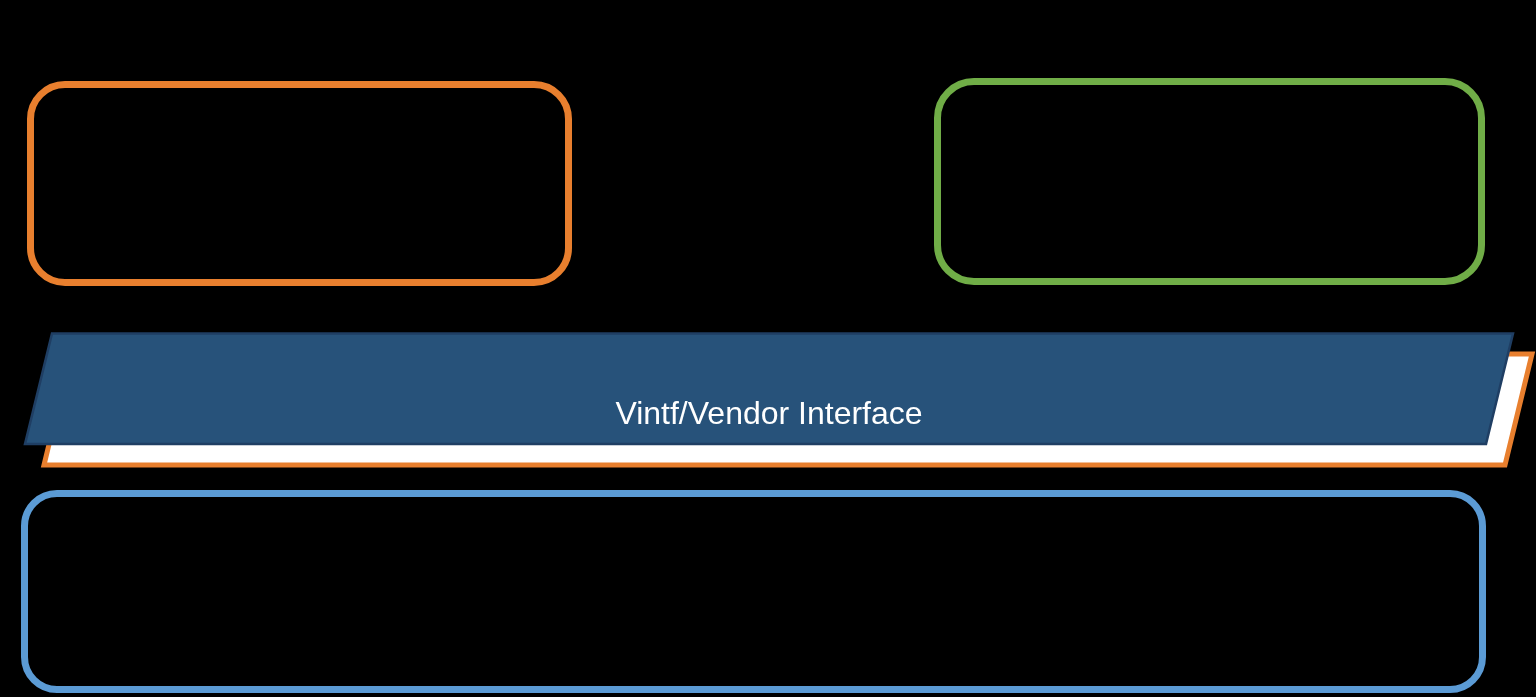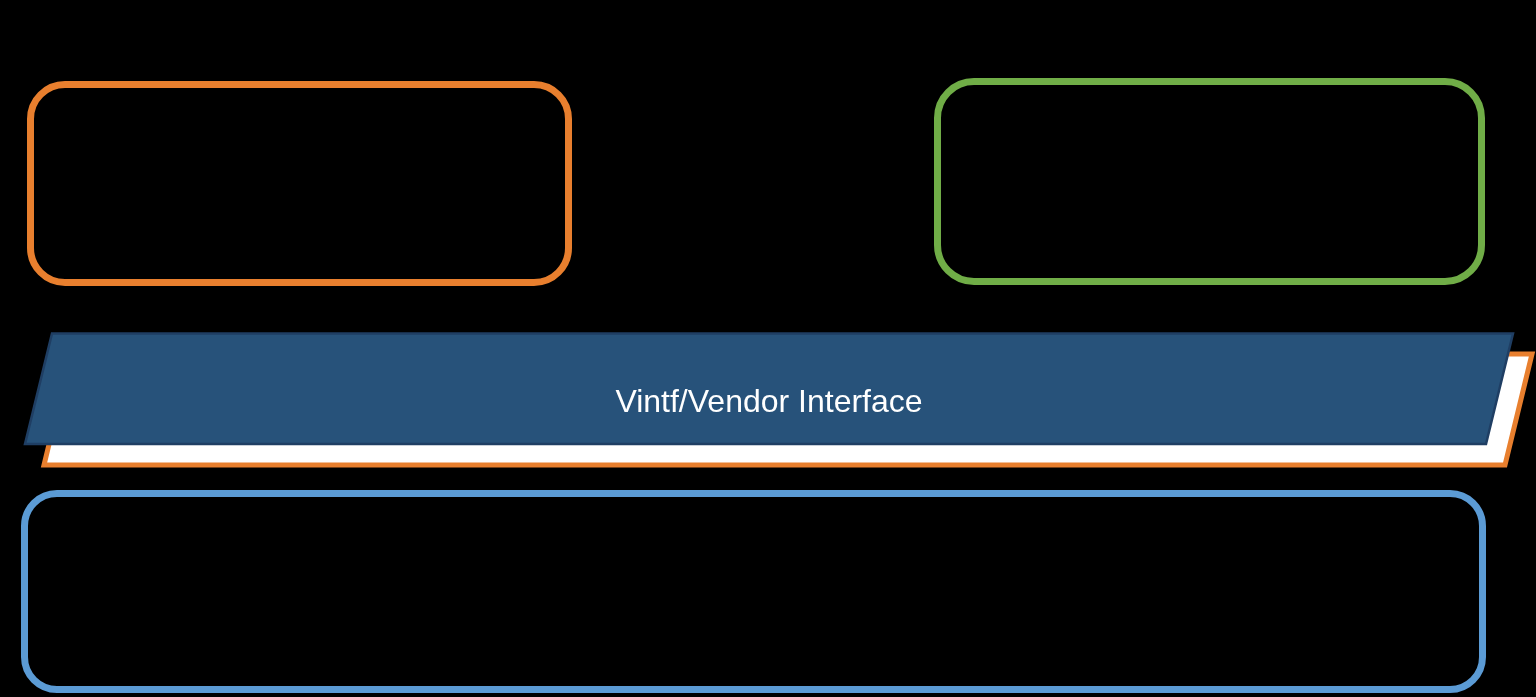--- a/index.html
+++ b/index.html
@@ -56,21 +56,21 @@
     stroke: #E87F2E;
     stroke-width: 5;
   }
   #banner-svg .front-par {
     stroke: #1F3E63;
     stroke-width: 2.5;
   }
   .banner-label {
     position: absolute;
     left: 25px;
-    top: 333px;
+    top: 345px;
     width: 1488px;
     height: 136px;
     display: flex;
     align-items: center;
     justify-content: center;
     color: #FFFFFF;
     font-size: 32px;
     line-height: 1;
     white-space: nowrap;
   }

